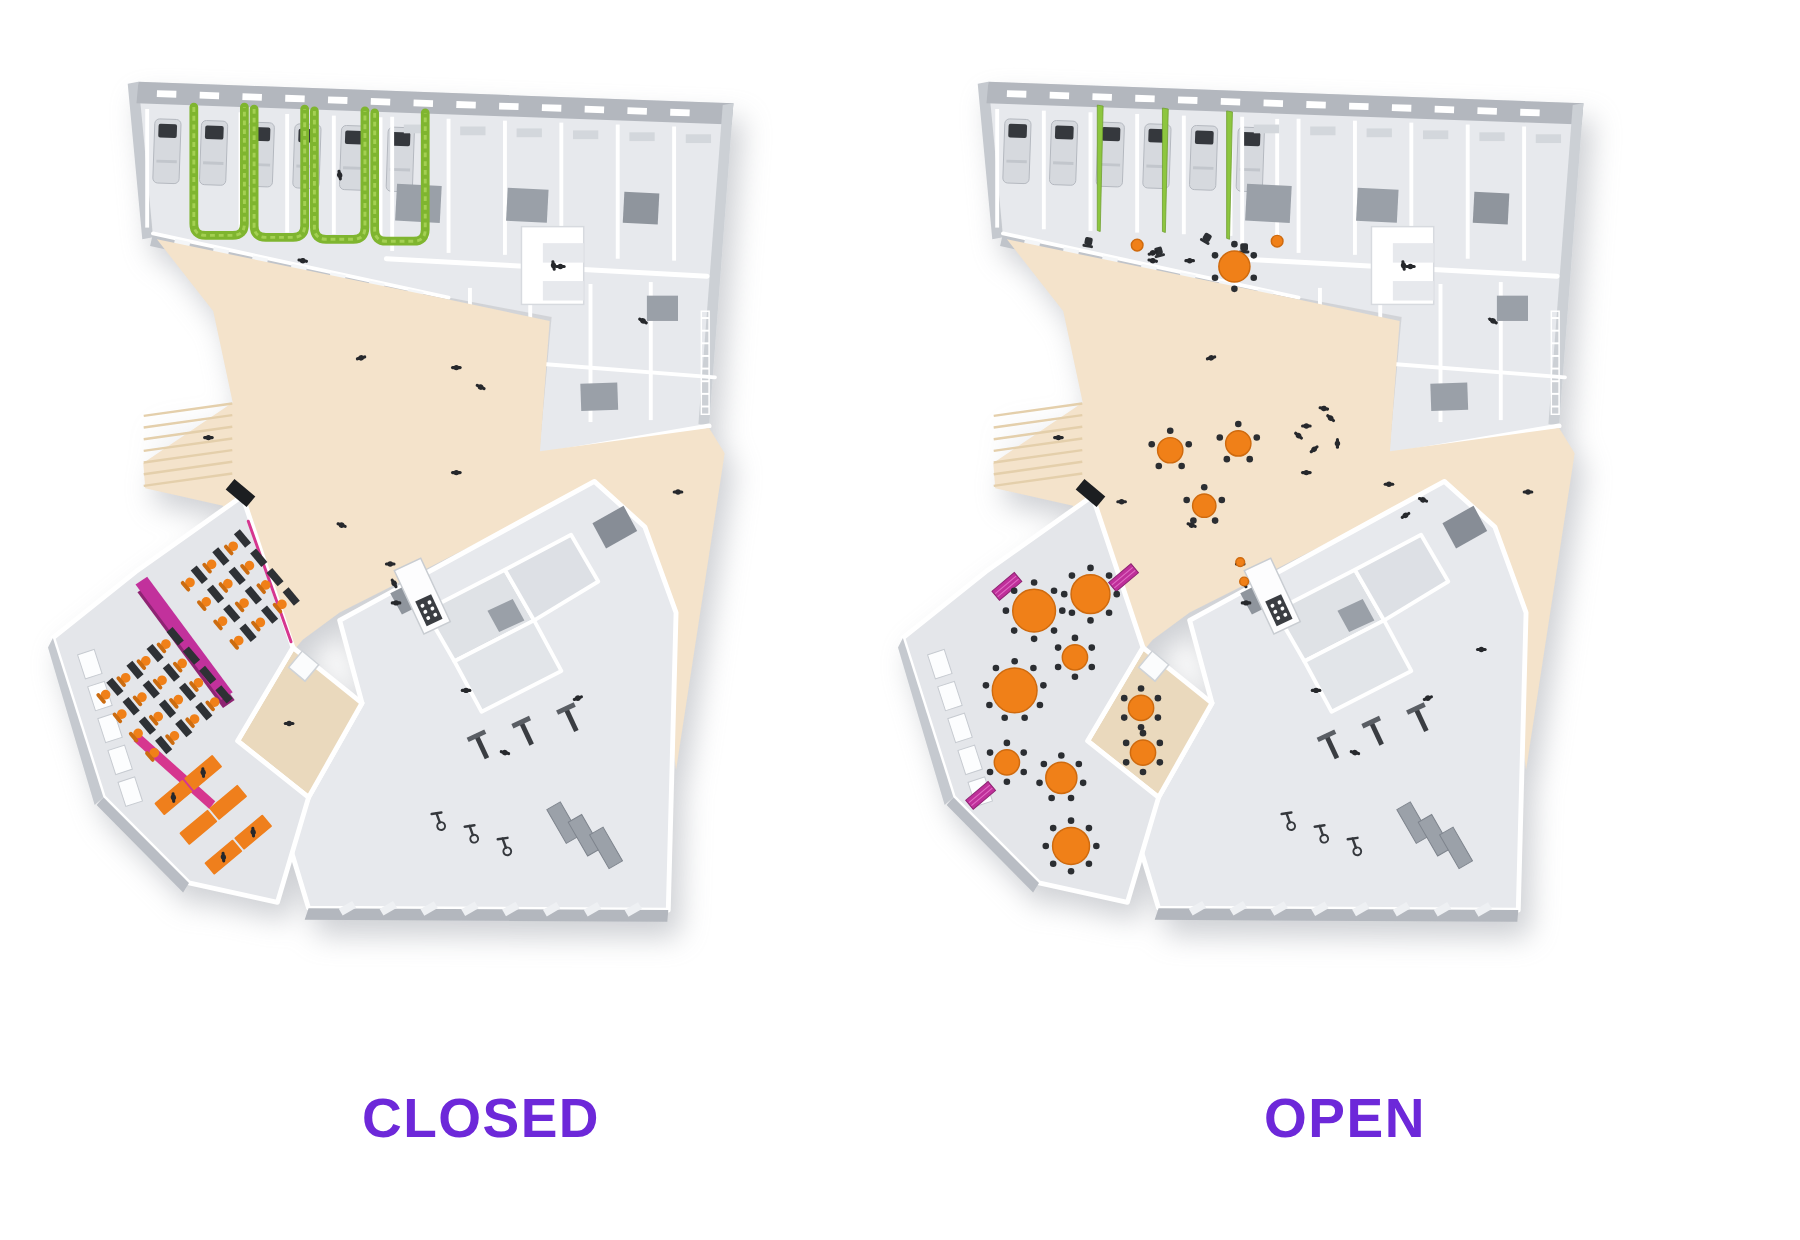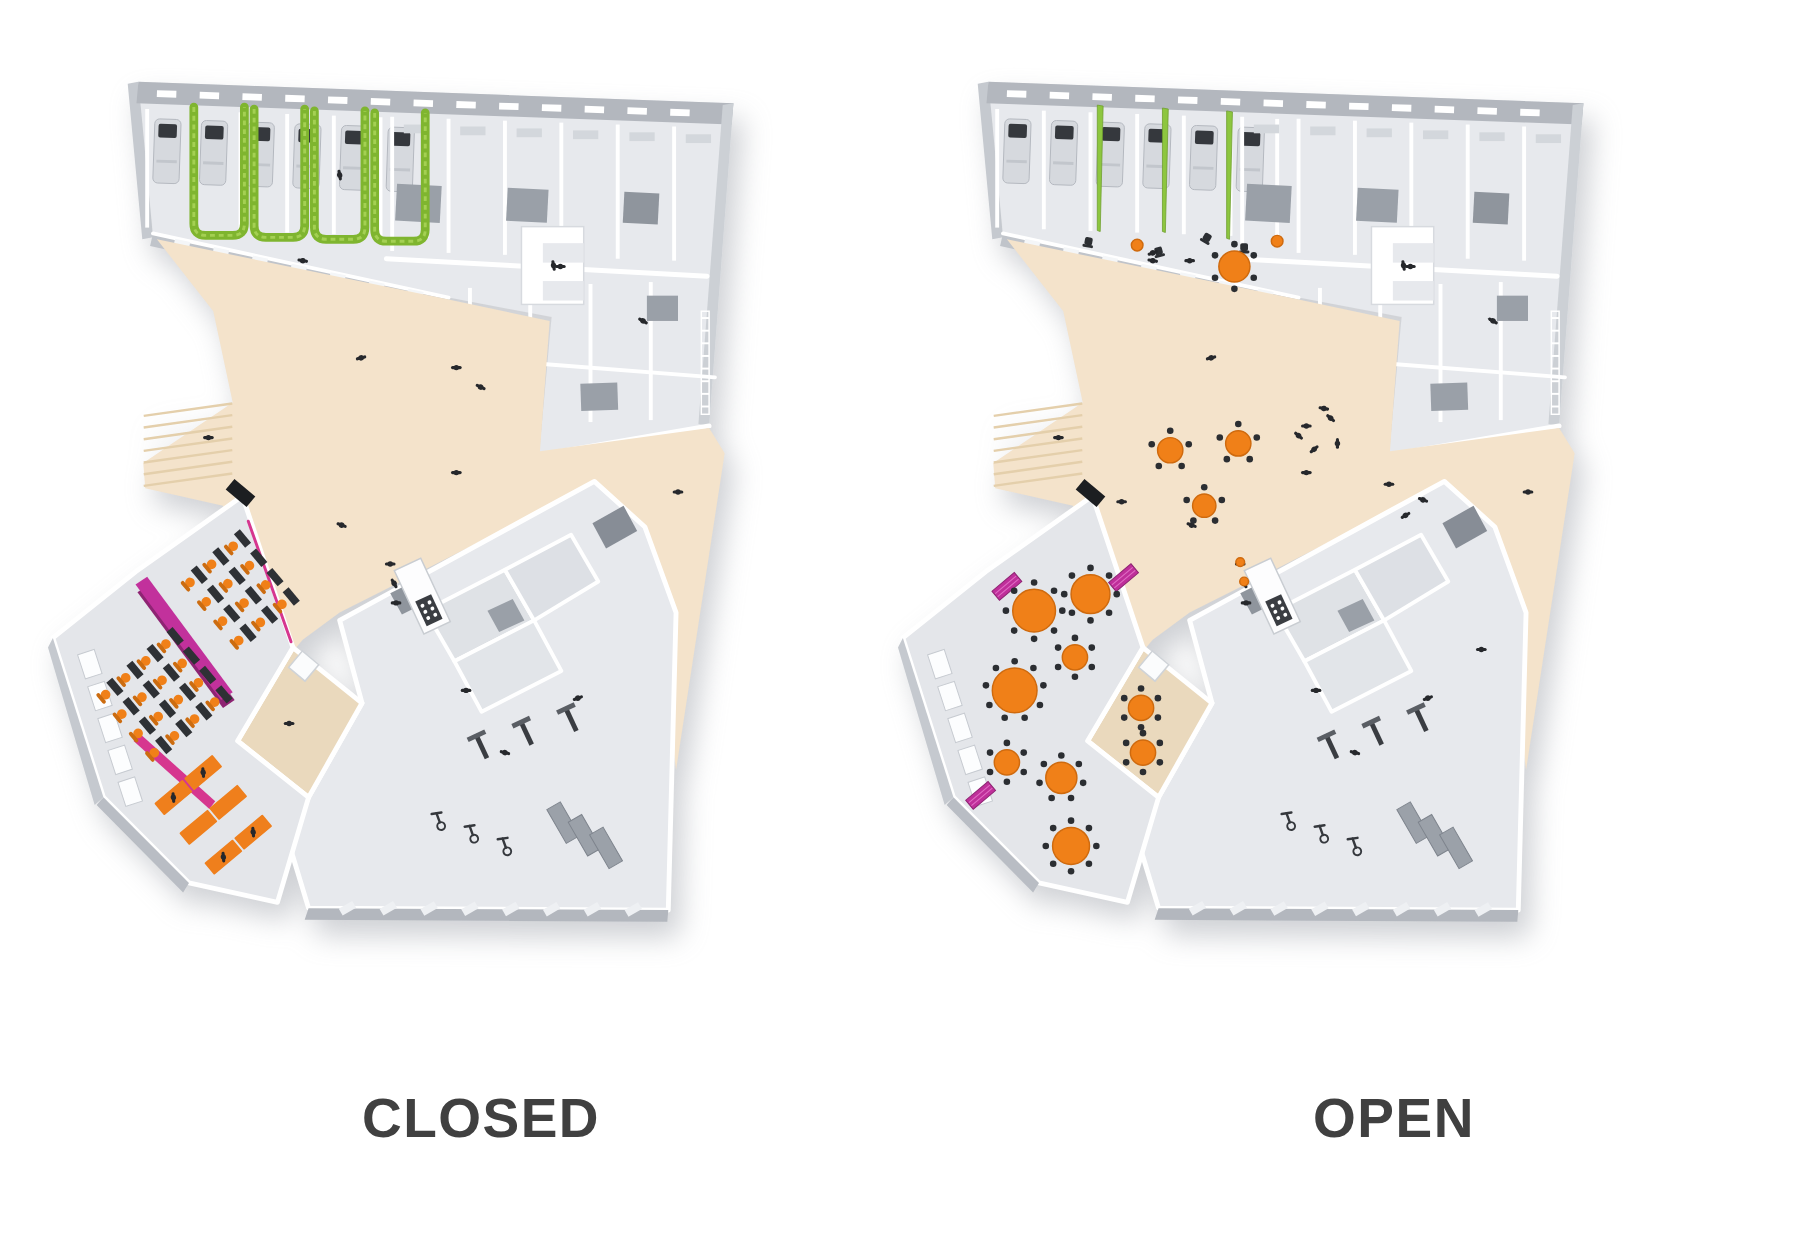--- a/index.html
+++ b/index.html
@@ -10,25 +10,25 @@
   .stage{position:absolute;inset:0;}
   .panel{position:absolute;top:66px;width:700px;height:856px;}
   .panel.closed{left:48px;}
   .panel.open{left:898px;}
   .panel svg{
     width:700px;height:856px;display:block;
     filter:drop-shadow(10px 16px 14px rgba(128,133,144,0.38));
   }
   .plan-label{
     position:absolute;top:1086px;transform:translateX(-50%);
-    font-size:55px;font-weight:bold;color:#404040;letter-spacing:1.5px;
+    font-size:55px;font-weight:bold;color:#6d28d9;letter-spacing:1.5px;
     white-space:nowrap;
   }
   .plan-label.closed{left:481px;}
-  .plan-label.open{left:1394px;text-align:right;}
+  .plan-label.open{left:1345px;text-align:right;}
 </style>
 </head>
 <body>
 
 <div class="stage">
   <section class="panel closed">
     <svg xmlns="http://www.w3.org/2000/svg" viewBox="0 0 720 880">
         <g>
           <polygon points="93,16 705,38 680,370 505,400 518,258 412,238 108,172" fill="#e7e9ed" stroke-linejoin="round"></polygon>
           <polygon points="82,18 93,16 108,176 97,178" fill="#c5c9cf" stroke-linejoin="round"></polygon>

